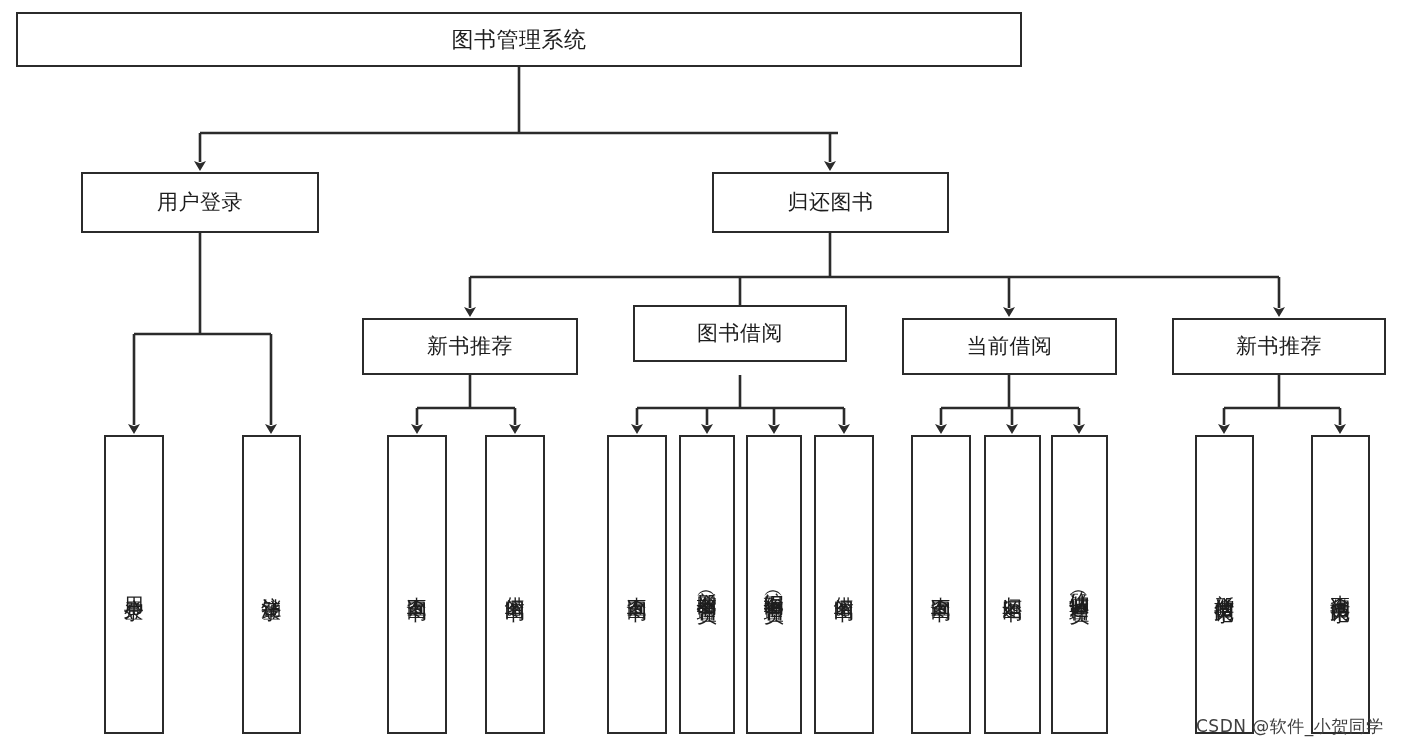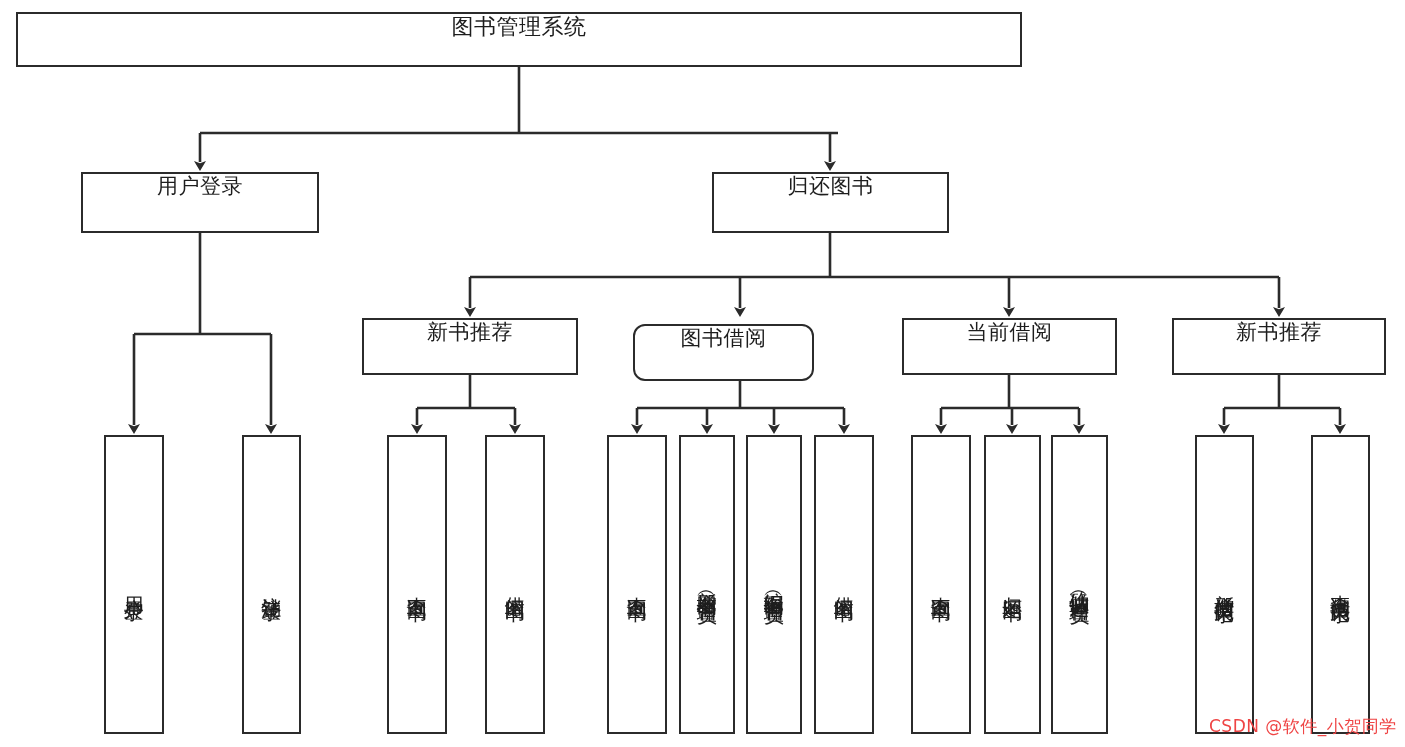--- a/index.html
+++ b/index.html
@@ -26,20 +26,21 @@
     width: 1405px;
     height: 747px;
     pointer-events: none;
   }
   .node {
     position: absolute;
     box-sizing: border-box;
     border: 2px solid #2b2b2b;
     background: #ffffff;
     display: flex;
+    align-items: center;
     justify-content: center;
     z-index: 2;
   }
   .node .label {
     font-size: 21px;
     line-height: 1.15;
     color: #1d1d1d;
     letter-spacing: 0.5px;
     white-space: nowrap;
     text-align: center;
@@ -54,25 +55,24 @@
     text-orientation: upright;
     font-size: 20px;
     line-height: 1.22;
     letter-spacing: 2px;
     white-space: normal;
     max-height: 270px;
   }
   .watermark {
     position: absolute;
     font-size: 17px;
-    color: #ef4444;
+    color: #404040;
     letter-spacing: 0.5px;
     white-space: nowrap;
     z-index: 5;
-    margin-left: 13px;
   }
 </style>
 </head>
 <body>
 
 <div id="canvas">
   <svg id="edges" viewBox="0 0 1405 747" width="1405" height="747">
     <defs>
       <marker id="arrow" markerWidth="10" markerHeight="12" refX="1" refY="6" orient="auto" markerUnits="userSpaceOnUse">
         <path d="M0,0 L10,6 L0,12 L2.2,6 Z" fill="#2b2b2b"></path>
@@ -130,21 +130,21 @@
   <div class="node" style="left:81px; top:172px; width:238px; height:61px;">
     <span class="label">用户登录</span>
   </div>
   <div class="node" style="left:712px; top:172px; width:237px; height:61px;">
     <span class="label">归还图书</span>
   </div>
 
   <div class="node" style="left:362px; top:318px; width:216px; height:57px;">
     <span class="label">新书推荐</span>
   </div>
-  <div class="node" style="left:633px; top:324px; width:181px; height:57px;border-radius:12px;">
+  <div class="node" style="left:633px; top:305px; width:214px; height:57px;">
     <span class="label">图书借阅</span>
   </div>
   <div class="node" style="left:902px; top:318px; width:215px; height:57px;">
     <span class="label">当前借阅</span>
   </div>
   <div class="node" style="left:1172px; top:318px; width:214px; height:57px;">
     <span class="label">新书推荐</span>
   </div>
 
   <div class="node leaf" style="left:104px; top:435px; width:60px; height:299px;">

